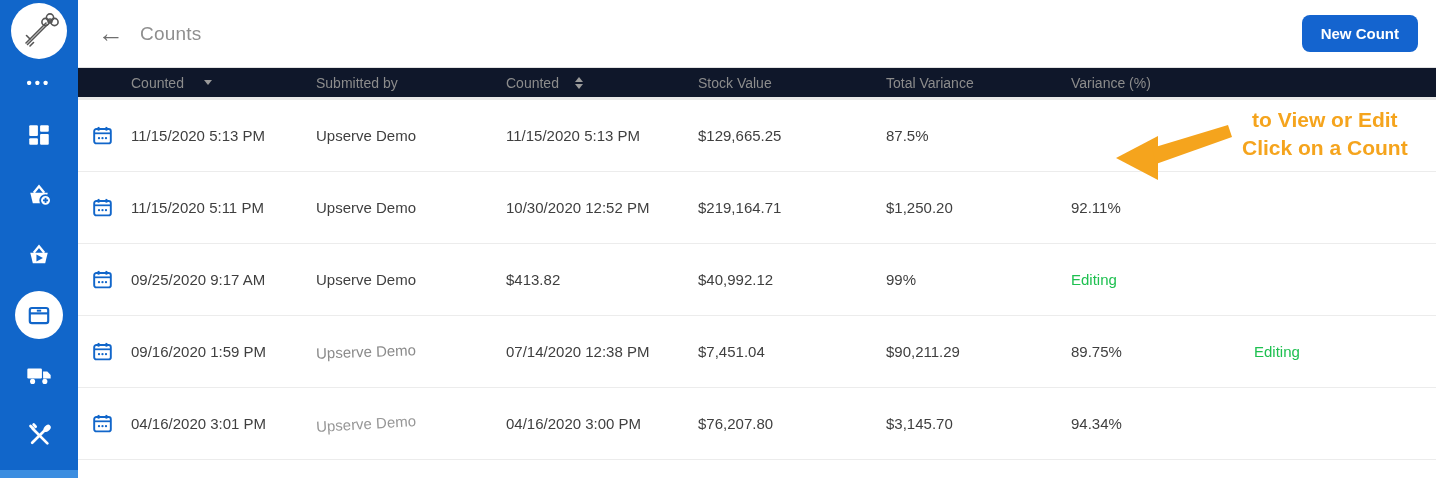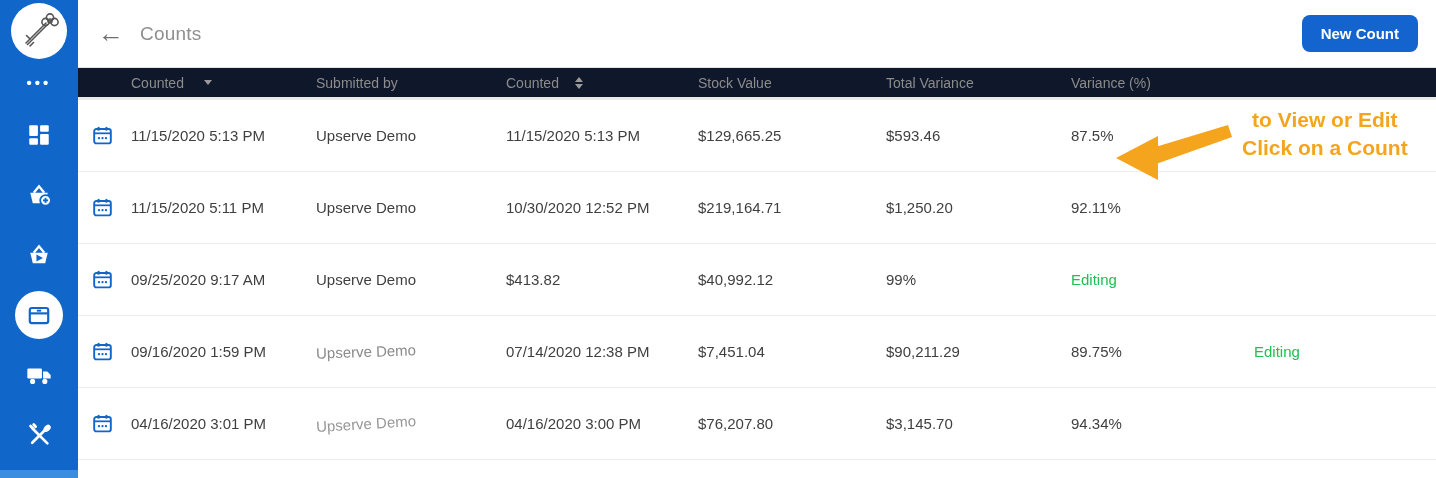--- a/index.html
+++ b/index.html
@@ -223,21 +223,20 @@
             <line x1="2.5" y1="9.5" x2="21.5" y2="9.5" stroke="#1166ca" stroke-width="2"></line>
             <circle cx="8" cy="15" r="1.3" fill="#1166ca"></circle>
             <circle cx="12" cy="15" r="1.3" fill="#1166ca"></circle>
             <circle cx="16" cy="15" r="1.3" fill="#1166ca"></circle>
           </svg>
         </div>
         <div>11/15/2020 5:13 PM</div>
         <div><span class="sb">Upserve Demo</span></div>
         <div>11/15/2020 5:13 PM</div>
         <div>$129,665.25</div>
-        <div>$593.46</div>
         <div>87.5%</div>
         <div class="status"></div>
       </div>
 
       <div class="row grid-cols">
         <div class="cell-icon">
           <svg width="21" height="21" viewBox="0 0 24 24">
             <rect x="2.5" y="4.5" width="19" height="16.5" rx="2.5" fill="none" stroke="#1166ca" stroke-width="2.2"></rect>
             <line x1="7.5" y1="2.2" x2="7.5" y2="6.5" stroke="#1166ca" stroke-width="2.2"></line>
             <line x1="16.5" y1="2.2" x2="16.5" y2="6.5" stroke="#1166ca" stroke-width="2.2"></line>

